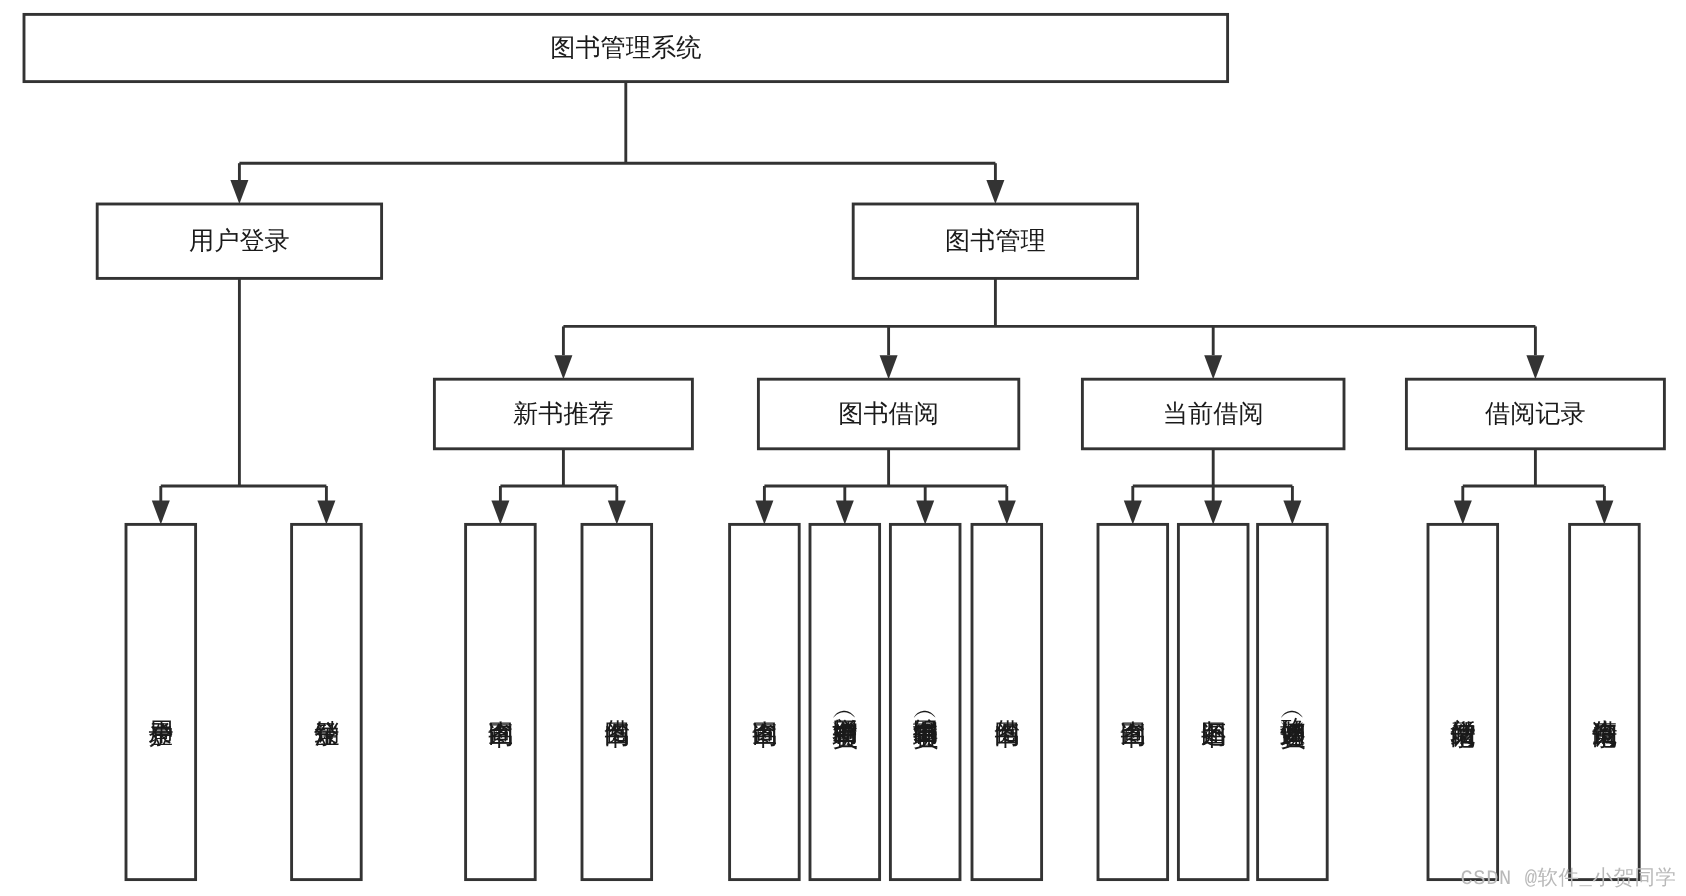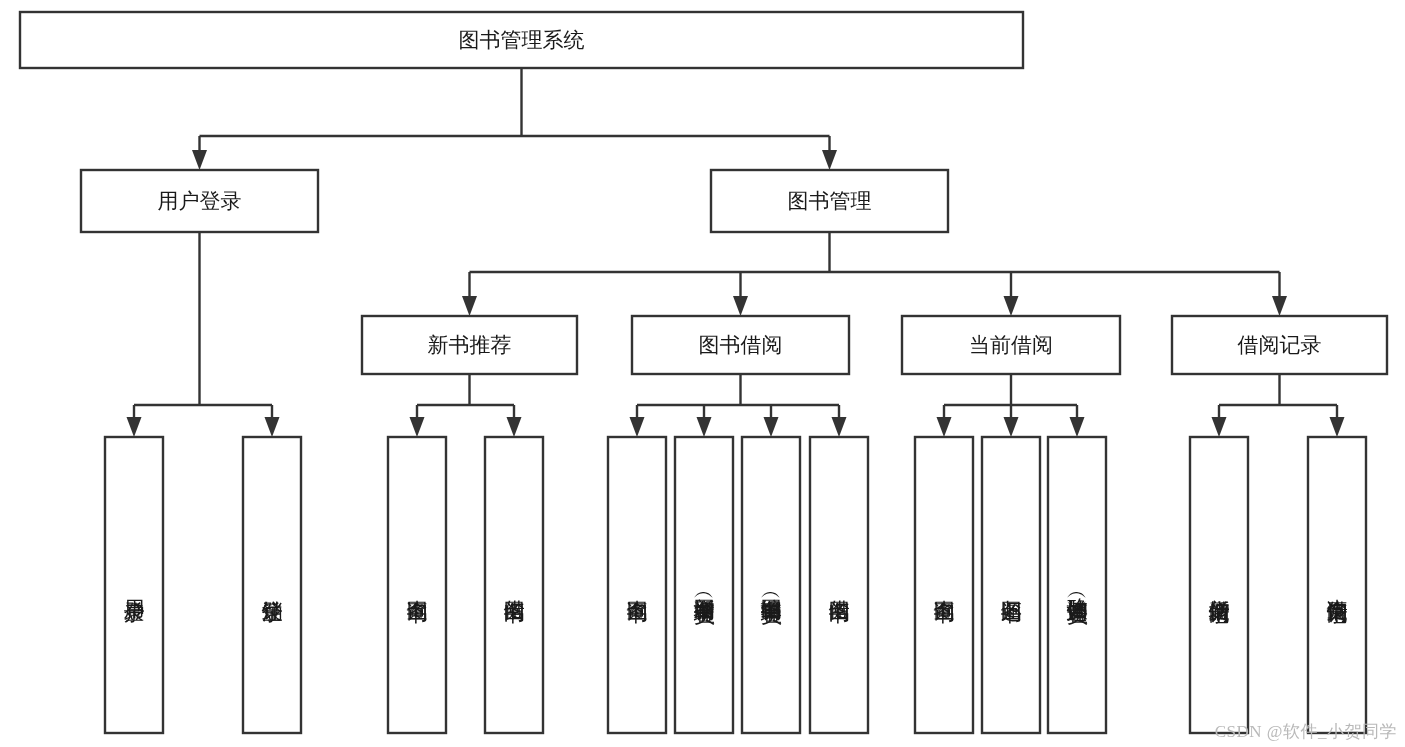--- a/index.html
+++ b/index.html
@@ -62,21 +62,21 @@
     font-size: 21px;
     line-height: 1.08;
     color: #1a1a1a;
     letter-spacing: 1px;
     white-space: nowrap;
   }
   .watermark {
     position: absolute;
     right: 8px;
     bottom: 4px;
-    font-family: Liberation Serif, serif;
+    font-family: Liberation Mono, monospace;
     font-size: 17px;
     color: #b9b9b9;
     white-space: nowrap;
     letter-spacing: 0.5px;
   }
 </style>
 </head>
 <body>
 
 <div id="diagram-root">

